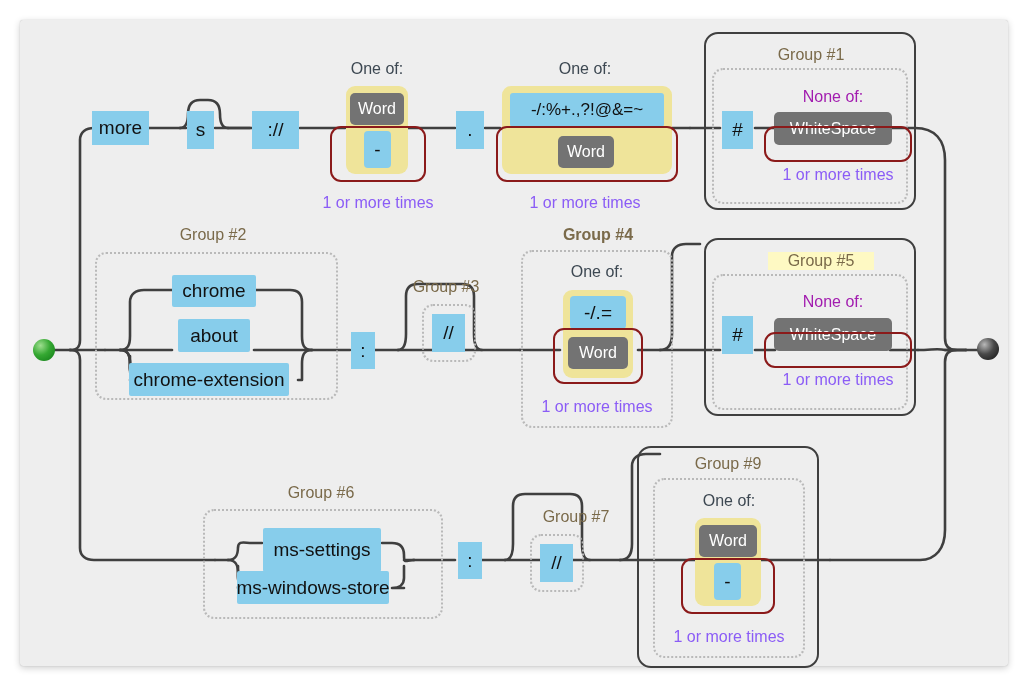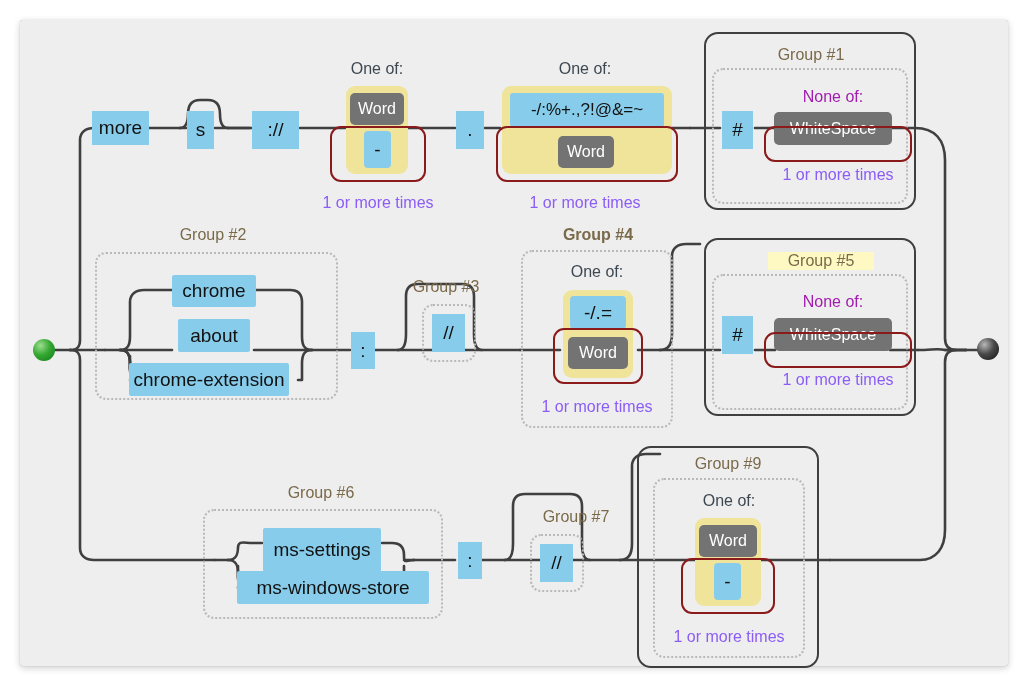--- a/index.html
+++ b/index.html
@@ -275,21 +275,21 @@
   <div class="dotgroup" style="left:712px; top:274px; width:196px; height:136px;"></div>
   <div class="caption redcap" style="left:778px; top:293px; width:110px;">None of:</div>
   <div class="node lit" style="left:722px; top:316px; width:31px; height:38px;">#</div>
   <div class="node meta" style="left:774px; top:318px; width:118px; height:33px;">WhiteSpace</div>
   <div class="repeatbox" style="left:764px; top:332px; width:148px; height:36px;"></div>
   <div class="caption quant" style="left:766px; top:371px; width:144px;">1 or more times</div>
 
   <div class="caption grouplbl" style="left:268px; top:484px; width:106px;">Group #6</div>
   <div class="dotgroup" style="left:203px; top:509px; width:240px; height:110px;"></div>
   <div class="node lit" style="left:263px; top:528px; width:118px; height:44px; border-radius:2px;">ms-settings</div>
-  <div class="node lit" style="left:237px; top:571px; width:192px; height:33px; border-radius:2px;">ms-windows-store</div>
+  <div class="node lit" style="left:237px; top:571px; width:152px; height:33px; border-radius:2px;">ms-windows-store</div>
 
   <div class="node lit" style="left:458px; top:542px; width:24px; height:37px;">:</div>
 
   <div class="caption grouplbl" style="left:512px; top:508px; width:84px;margin-left:22px;">Group #7</div>
   <div class="dotgroup" style="left:530px; top:534px; width:54px; height:58px;"></div>
   <div class="node lit" style="left:540px; top:544px; width:33px; height:38px;">//</div>
 
   <div class="solidgroup" style="left:637px; top:446px; width:182px; height:222px;"></div>
   <div class="caption grouplbl" style="left:675px; top:455px; width:106px; background:#eeeeee;">Group #9</div>
   <div class="dotgroup" style="left:653px; top:478px; width:152px; height:180px;"></div>

